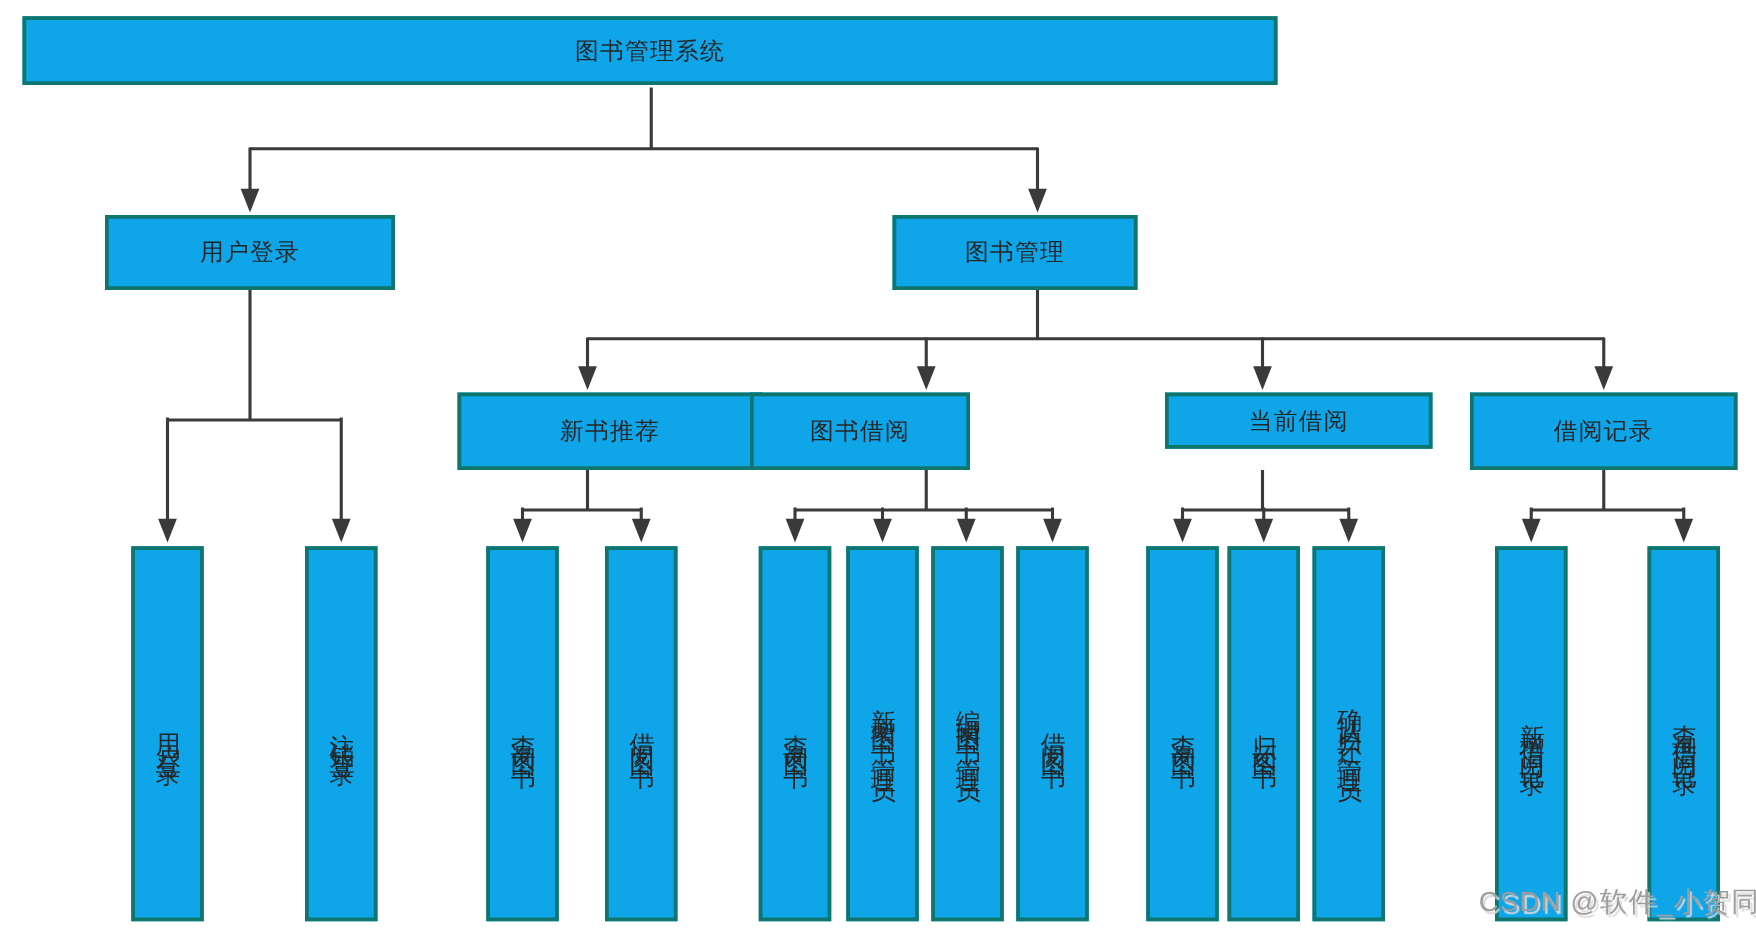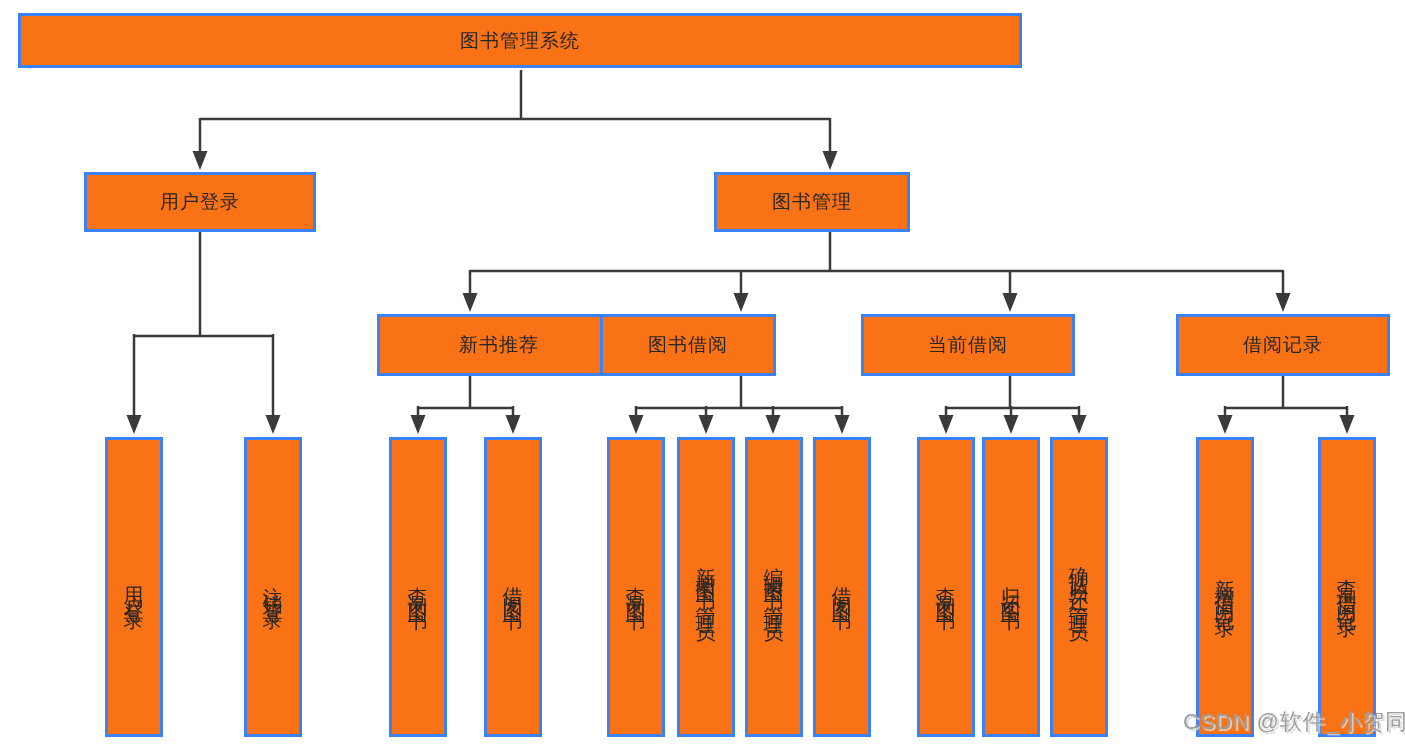--- a/index.html
+++ b/index.html
@@ -19,22 +19,22 @@
   }
   .connectors {
     position: absolute;
     left: 0;
     top: 0;
     z-index: 1;
   }
   .node {
     position: absolute;
     box-sizing: border-box;
-    background: #f97316;
-    border: 3px solid #3b82f6;
+    background: #0ea5e9;
+    border: 3px solid #0f766e;
     color: #262626;
     display: flex;
     align-items: center;
     justify-content: center;
     font-size: 19px;
     letter-spacing: 1px;
     z-index: 2;
     text-align: left;
   }
   .v {
@@ -126,23 +126,23 @@
       <polygon points="1217.5,415 1232.5,415 1225,434"></polygon>
       <polygon points="1339.5,415 1354.5,415 1347,434"></polygon>
     </g>
   </svg>
 
   <div class="node" style="left:18px;top:13px;width:1004px;height:55px">图书管理系统</div>
 
   <div class="node" style="left:84px;top:172px;width:232px;height:60px">用户登录</div>
   <div class="node" style="left:714px;top:172px;width:196px;height:60px">图书管理</div>
 
-  <div class="node" style="left:377px;top:314px;width:244px;height:62px">新书推荐</div>
+  <div class="node" style="left:366px;top:314px;width:244px;height:62px">新书推荐</div>
   <div class="node" style="left:600px;top:314px;width:176px;height:62px">图书借阅</div>
-  <div class="node" style="left:861px;top:314px;width:214px;height:62px">当前借阅</div>
+  <div class="node" style="left:932px;top:314px;width:214px;height:45px">当前借阅</div>
   <div class="node" style="left:1176px;top:314px;width:214px;height:62px">借阅记录</div>
 
   <div class="node v" style="left:105px;top:437px;width:58px;height:300px">用户登录</div>
   <div class="node v" style="left:244px;top:437px;width:58px;height:300px">注销登录</div>
 
   <div class="node v" style="left:389px;top:437px;width:58px;height:300px">查询图书</div>
   <div class="node v" style="left:484px;top:437px;width:58px;height:300px">借阅图书</div>
 
   <div class="node v" style="left:607px;top:437px;width:58px;height:300px">查询图书</div>
   <div class="node v" style="left:677px;top:437px;width:58px;height:300px">新增图书（管理员）</div>

